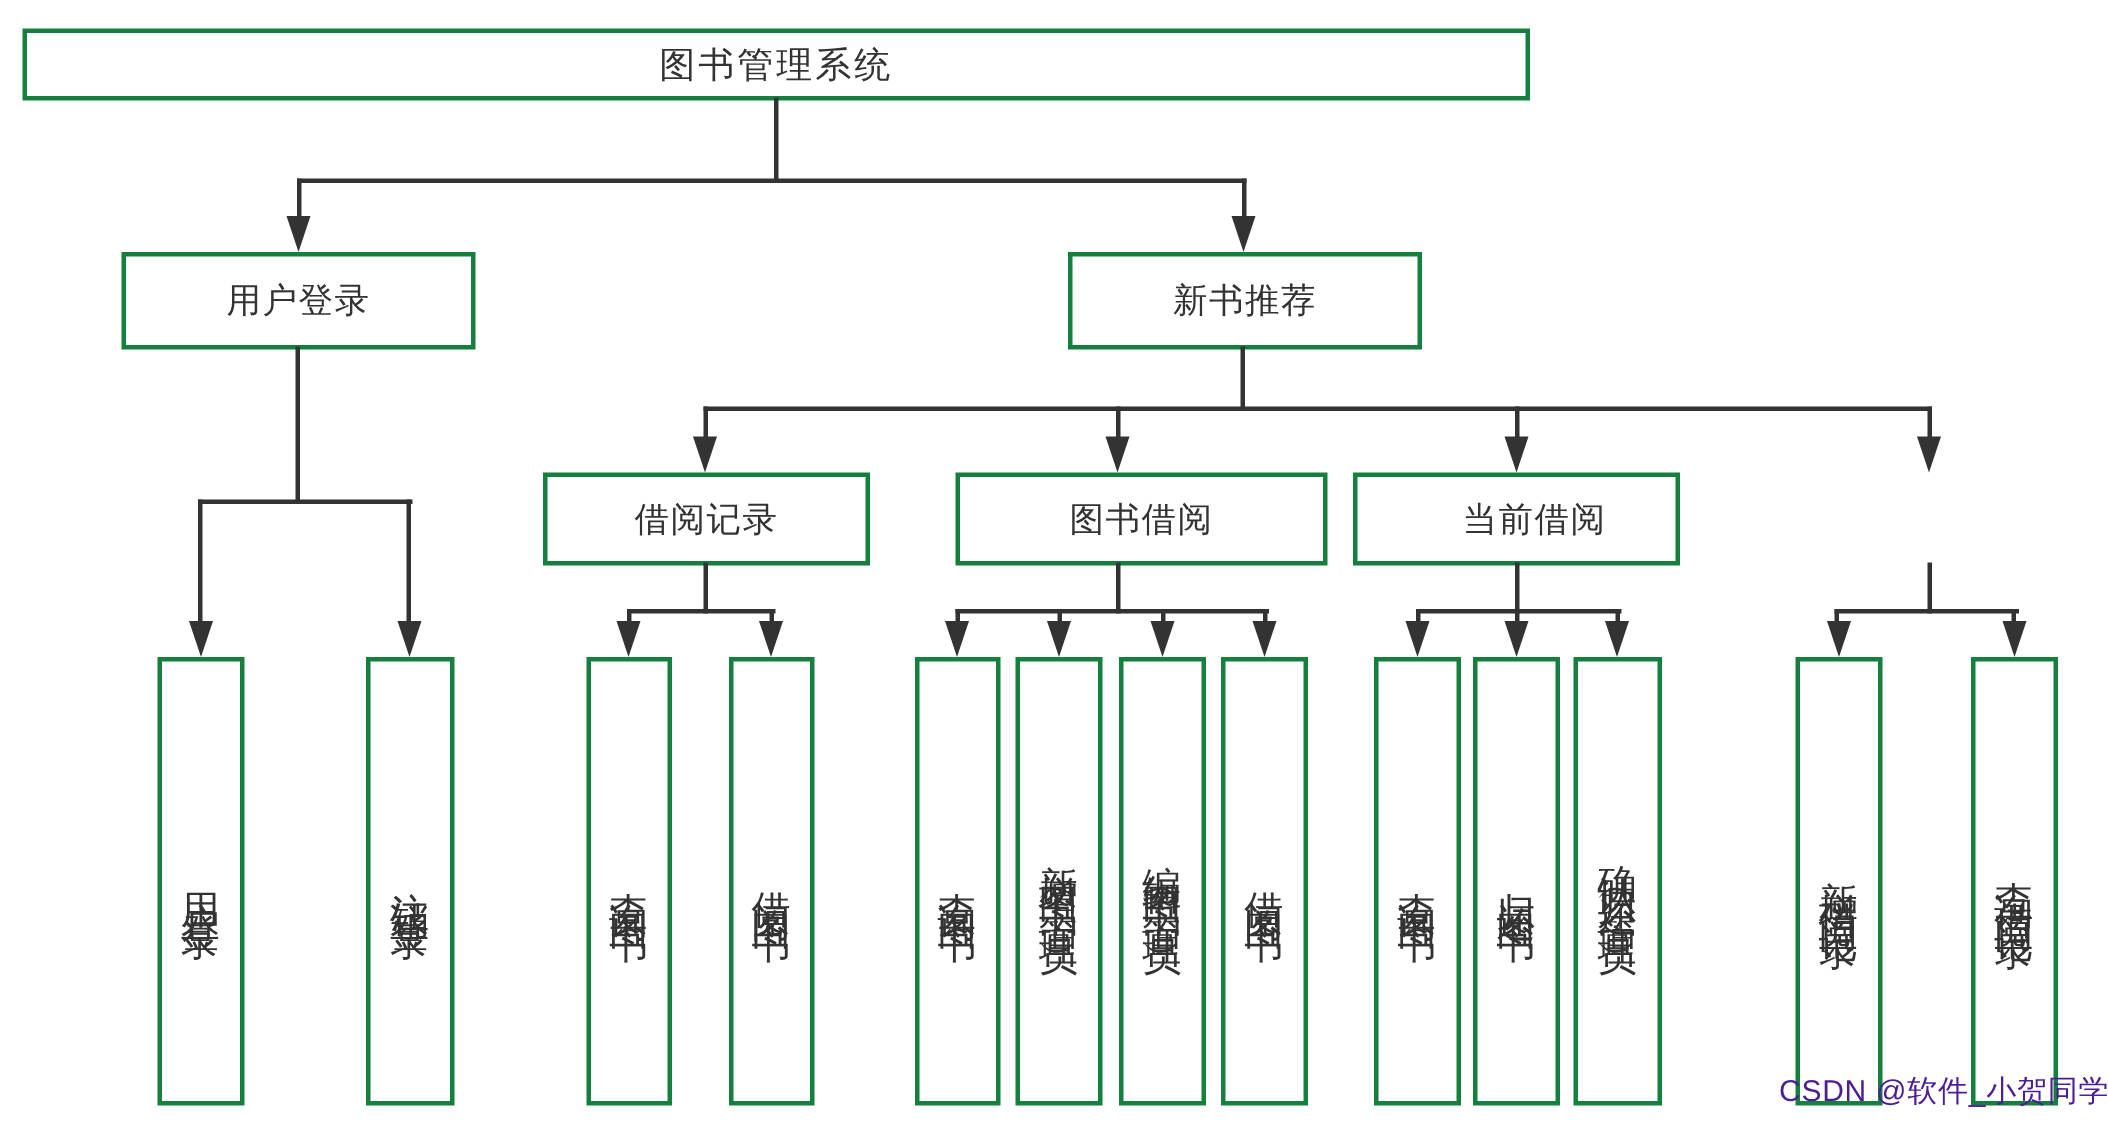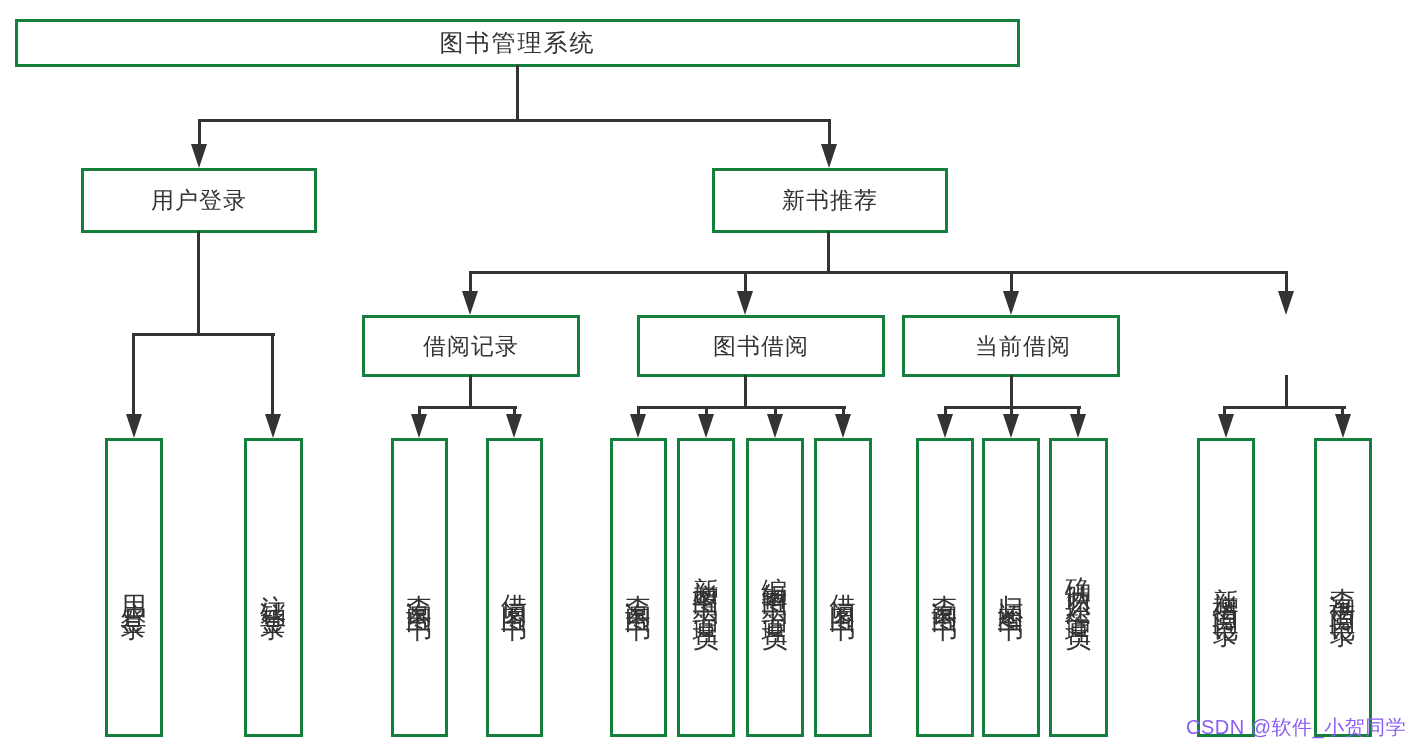--- a/index.html
+++ b/index.html
@@ -18,21 +18,21 @@
     writing-mode:vertical-rl;text-orientation:mixed;letter-spacing:7px;line-height:1;
   }
   .line{position:absolute;background:#333;}
   .arrow{
     position:absolute;width:0;height:0;
     border-left:8px solid transparent;border-right:8px solid transparent;
     border-top:24px solid #333;
   }
   .watermark{
     position:absolute;left:1186px;top:714px;width:215px;font-size:20px;
-    color:#8b5cf6;z-index:10;white-space:nowrap;letter-spacing:0.5px;
+    color:#4c1d95;z-index:10;white-space:nowrap;letter-spacing:0.5px;
   }
 </style>
 </head>
 <body>
 
 <div class="canvas">
 
   <div class="node hnode root" style="left:15px;top:19px;width:1005px;height:48px;">
     <span>图书管理系统</span>
   </div>

